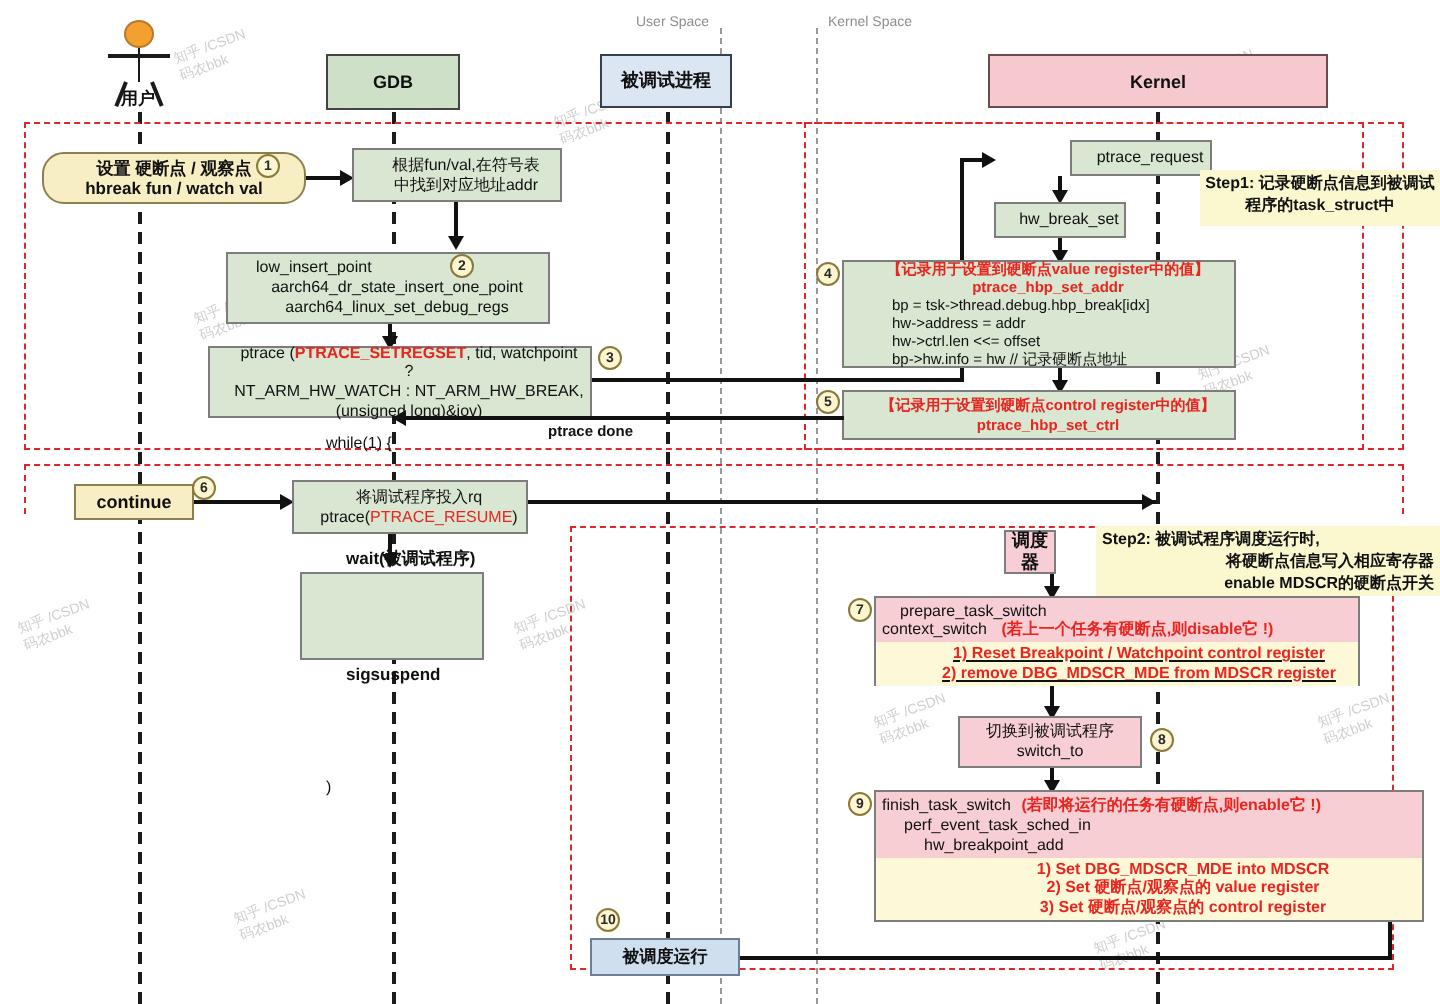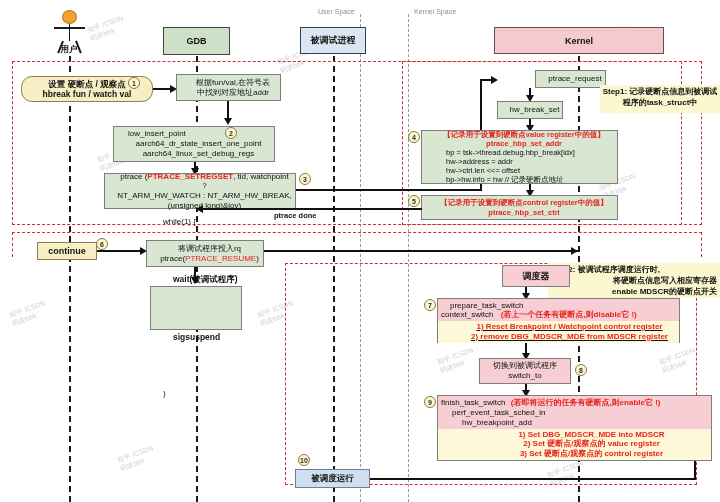--- a/index.html
+++ b/index.html
@@ -261,21 +261,21 @@
   <div class="b" style="font-size:8.5px;padding-left:10px;">sigsuspend</div>
   <div style="font-size:8px;">)</div>
 </div>
 
 <div class="abs note" style="left:548px;top:263px;width:172px;height:35px;padding:2px 3px;">
   <div class="b" style="font-size:8px;line-height:1.35;">Step2: 被调试程序调度运行时,</div>
   <div class="b" style="font-size:8px;line-height:1.35;text-align:right;">将硬断点信息写入相应寄存器</div>
   <div class="b" style="font-size:8px;line-height:1.35;text-align:right;">enable MDSCR的硬断点开关</div>
 </div>
 
-<div class="abs box pink center" style="left:502px;top:265px;width:68px;height:22px;justify-content:center;">
+<div class="abs box pink center" style="left:502px;top:265px;width:26px;height:22px;justify-content:center;">
   <div class="b" style="font-size:9px;">调度器</div>
 </div>
 <div class="abs vline" style="left:525px;top:287px;height:9px;"></div>
 <div class="abs arrow-d" style="left:522px;top:293px;"></div>
 
 <div class="abs box pink" style="left:437px;top:298px;width:243px;height:45px;padding:2px 0 0 0;">
   <div style="font-size:8px;padding-left:12px;">prepare_task_switch</div>
   <div style="font-size:8px;padding-left:3px;">
     <span>context_switch</span>
     <span class="red" style="margin-left:5px;">(若上一个任务有硬断点,则disable它 !)</span>

